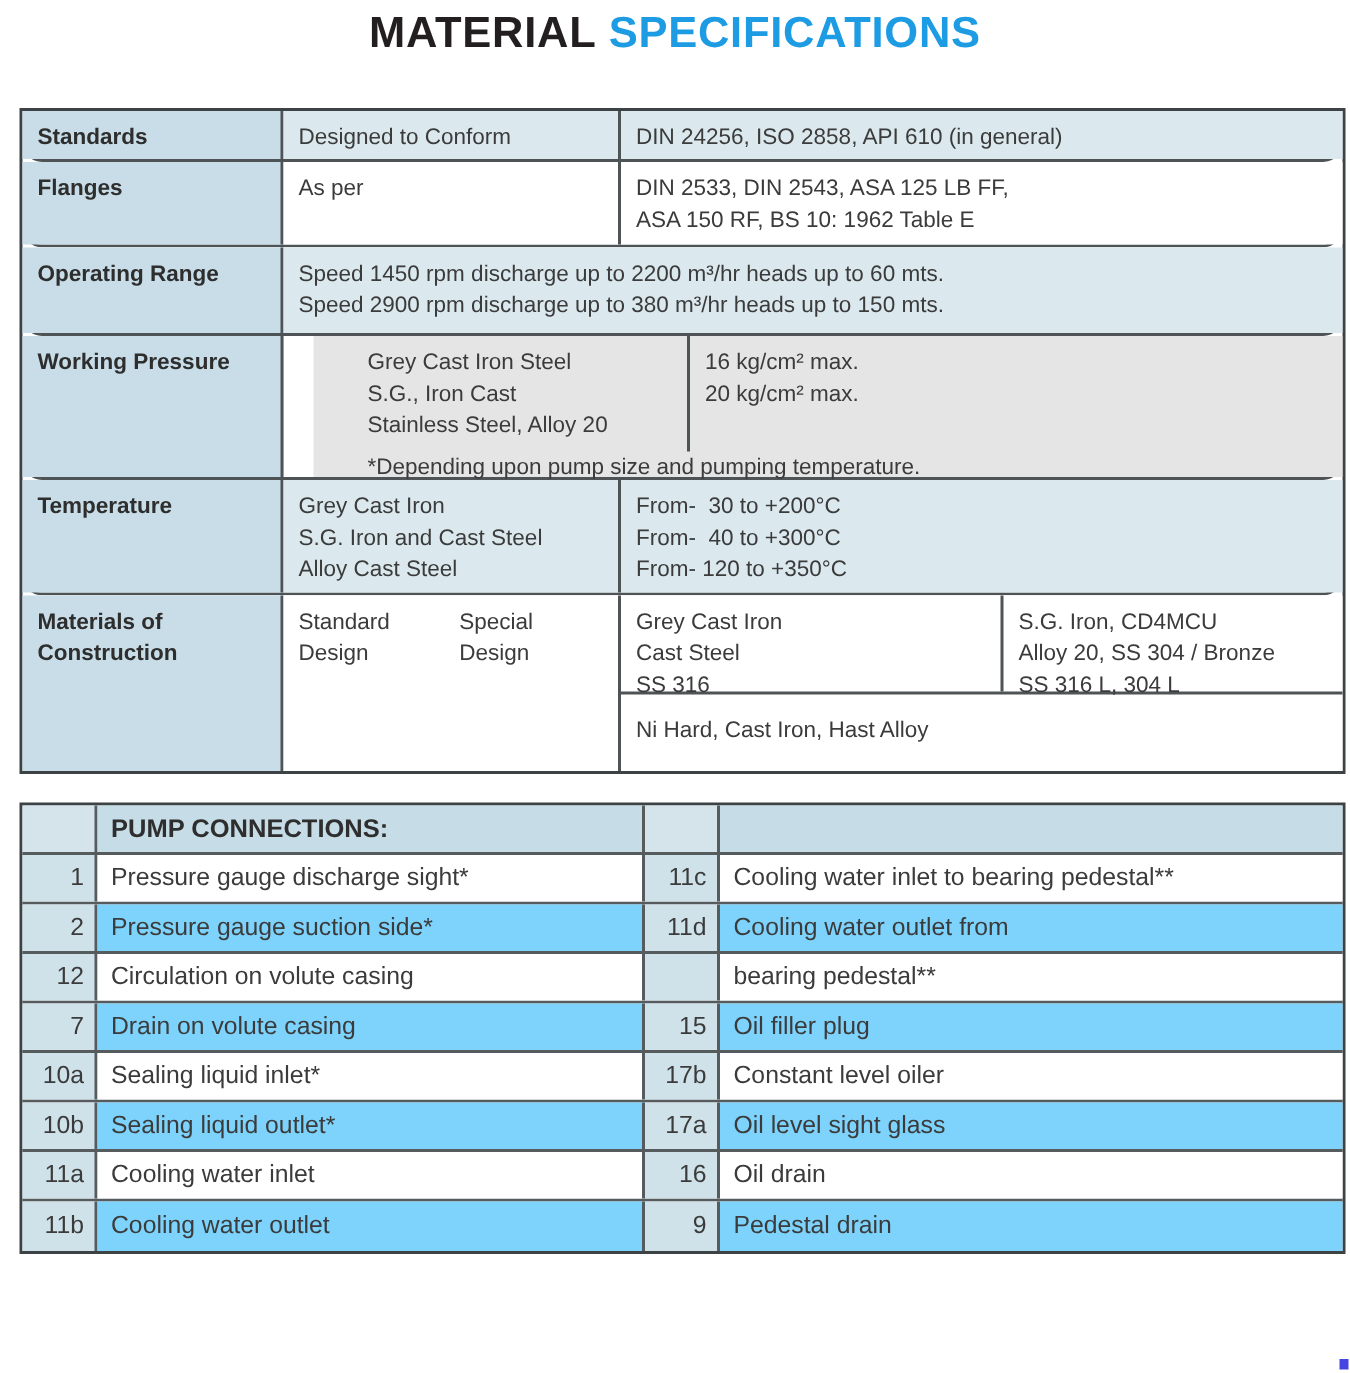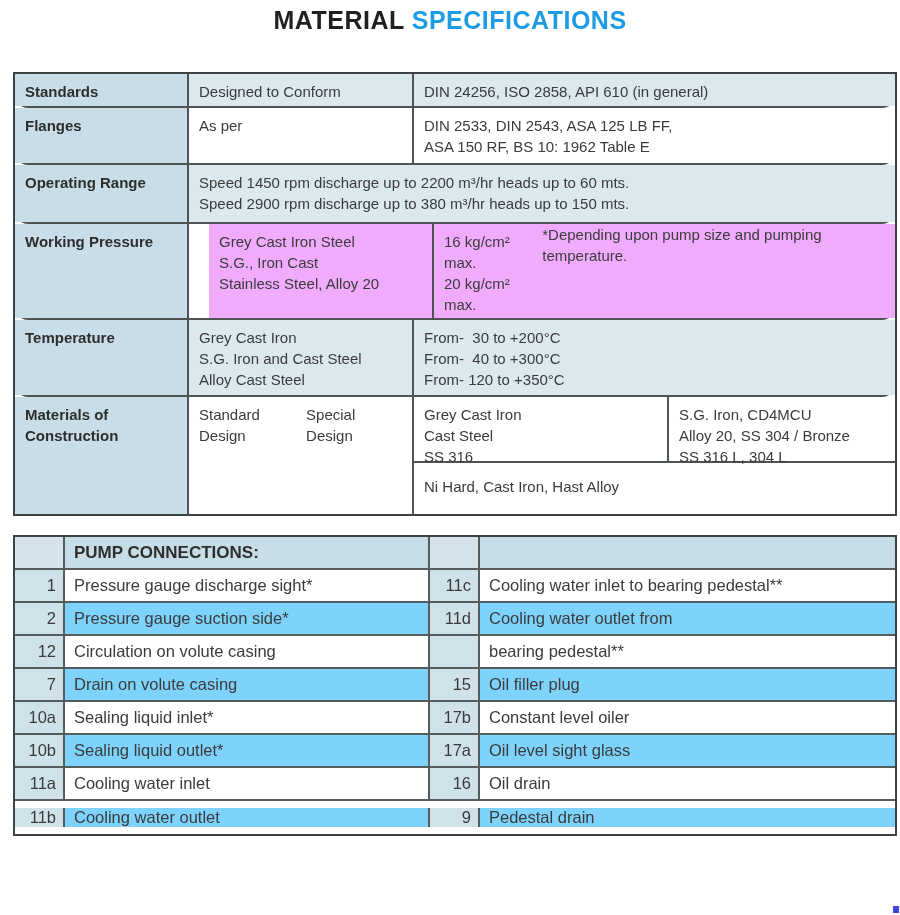--- a/index.html
+++ b/index.html
@@ -11,21 +11,21 @@
     font-family: "Liberation Sans", sans-serif;
     color: #3b3b3b;
     overflow: hidden;
   }
 
   
   .title {
     position: absolute;
     top: 6px; left: 0; right: 0;
     text-align: center;
-    font-size: 25px;
+    font-size: 29px;
     font-weight: bold;
     letter-spacing: 0.5px;
   }
   .title .t-dark { color: #231f20; }
   .title .t-blue { color: #1d9ce4; }
 
   
   .spec-table {
     position: absolute;
     left: 13px; top: 72px;
@@ -52,21 +52,21 @@
   .bg-white { background: #ffffff; }
 
   .h-34 { height: 34px; }
   .h-57 { height: 57px; }
   .h-59 { height: 59px; }
   .h-96 { height: 96px; gap: 20px; }
   .h-77 { height: 77px; }
   .h-117 { height: 117px; }
 
   
-  .wp-content { flex: 1; background: #f0abfc; display: flex; flex-direction: row; }
+  .wp-content { flex: 1; background: #e5e5e5; display: flex; flex-direction: column; padding-left: 26px; }
   .wp-top { display: flex; }
   .wp-left { width: 225px; box-sizing: border-box; border-right: 2px solid #4e5356; padding: 7px 10px; white-space: pre-wrap; }
   .wp-right { flex: 1; padding: 7px 10px; white-space: pre-wrap; }
   .wp-foot { padding: 0 10px 6px 10px; white-space: pre-wrap; }
 
   
   .moc-mid {
     width: 225px; box-sizing: border-box;
     border-right: 2px solid #4e5356;
     background: #ffffff;
@@ -83,21 +83,21 @@
   .conn-table {
     position: absolute;
     left: 13px; top: 535px;
     width: 884px;
     border: 2px solid #3d4245;
     box-sizing: border-box;
     font-size: 16.5px;
     background: #ffffff;
   }
   .conn-row { display: flex; height: 33px; border-bottom: 2px solid #565b5e; box-sizing: border-box; align-items: stretch; }
-  .conn-row:last-child { border-bottom: none; align-items: center; }
+  .conn-row:last-child { border-bottom: none; }
   .ccell { box-sizing: border-box; display: flex; align-items: center; }
   .cn { width: 50px; border-right: 2px solid #565b5e; background: #cfe2ea; justify-content: flex-end; padding-right: 7px; }
   .cd1 { width: 365px; border-right: 2px solid #565b5e; padding-left: 9px; }
   .cd2 { flex: 1; padding-left: 9px; }
   .conn-header .ccell { background: #c6dce6; }
   .conn-header .cn { background: #d5e4eb; }
   .conn-header .cd1 { font-weight: bold; color: #2e2e2e; font-size: 17px; }
   .row-w .cd1, .row-w .cd2 { background: #ffffff; }
   .row-b .cd1, .row-b .cd2 { background: #7dd3fc; }
 

